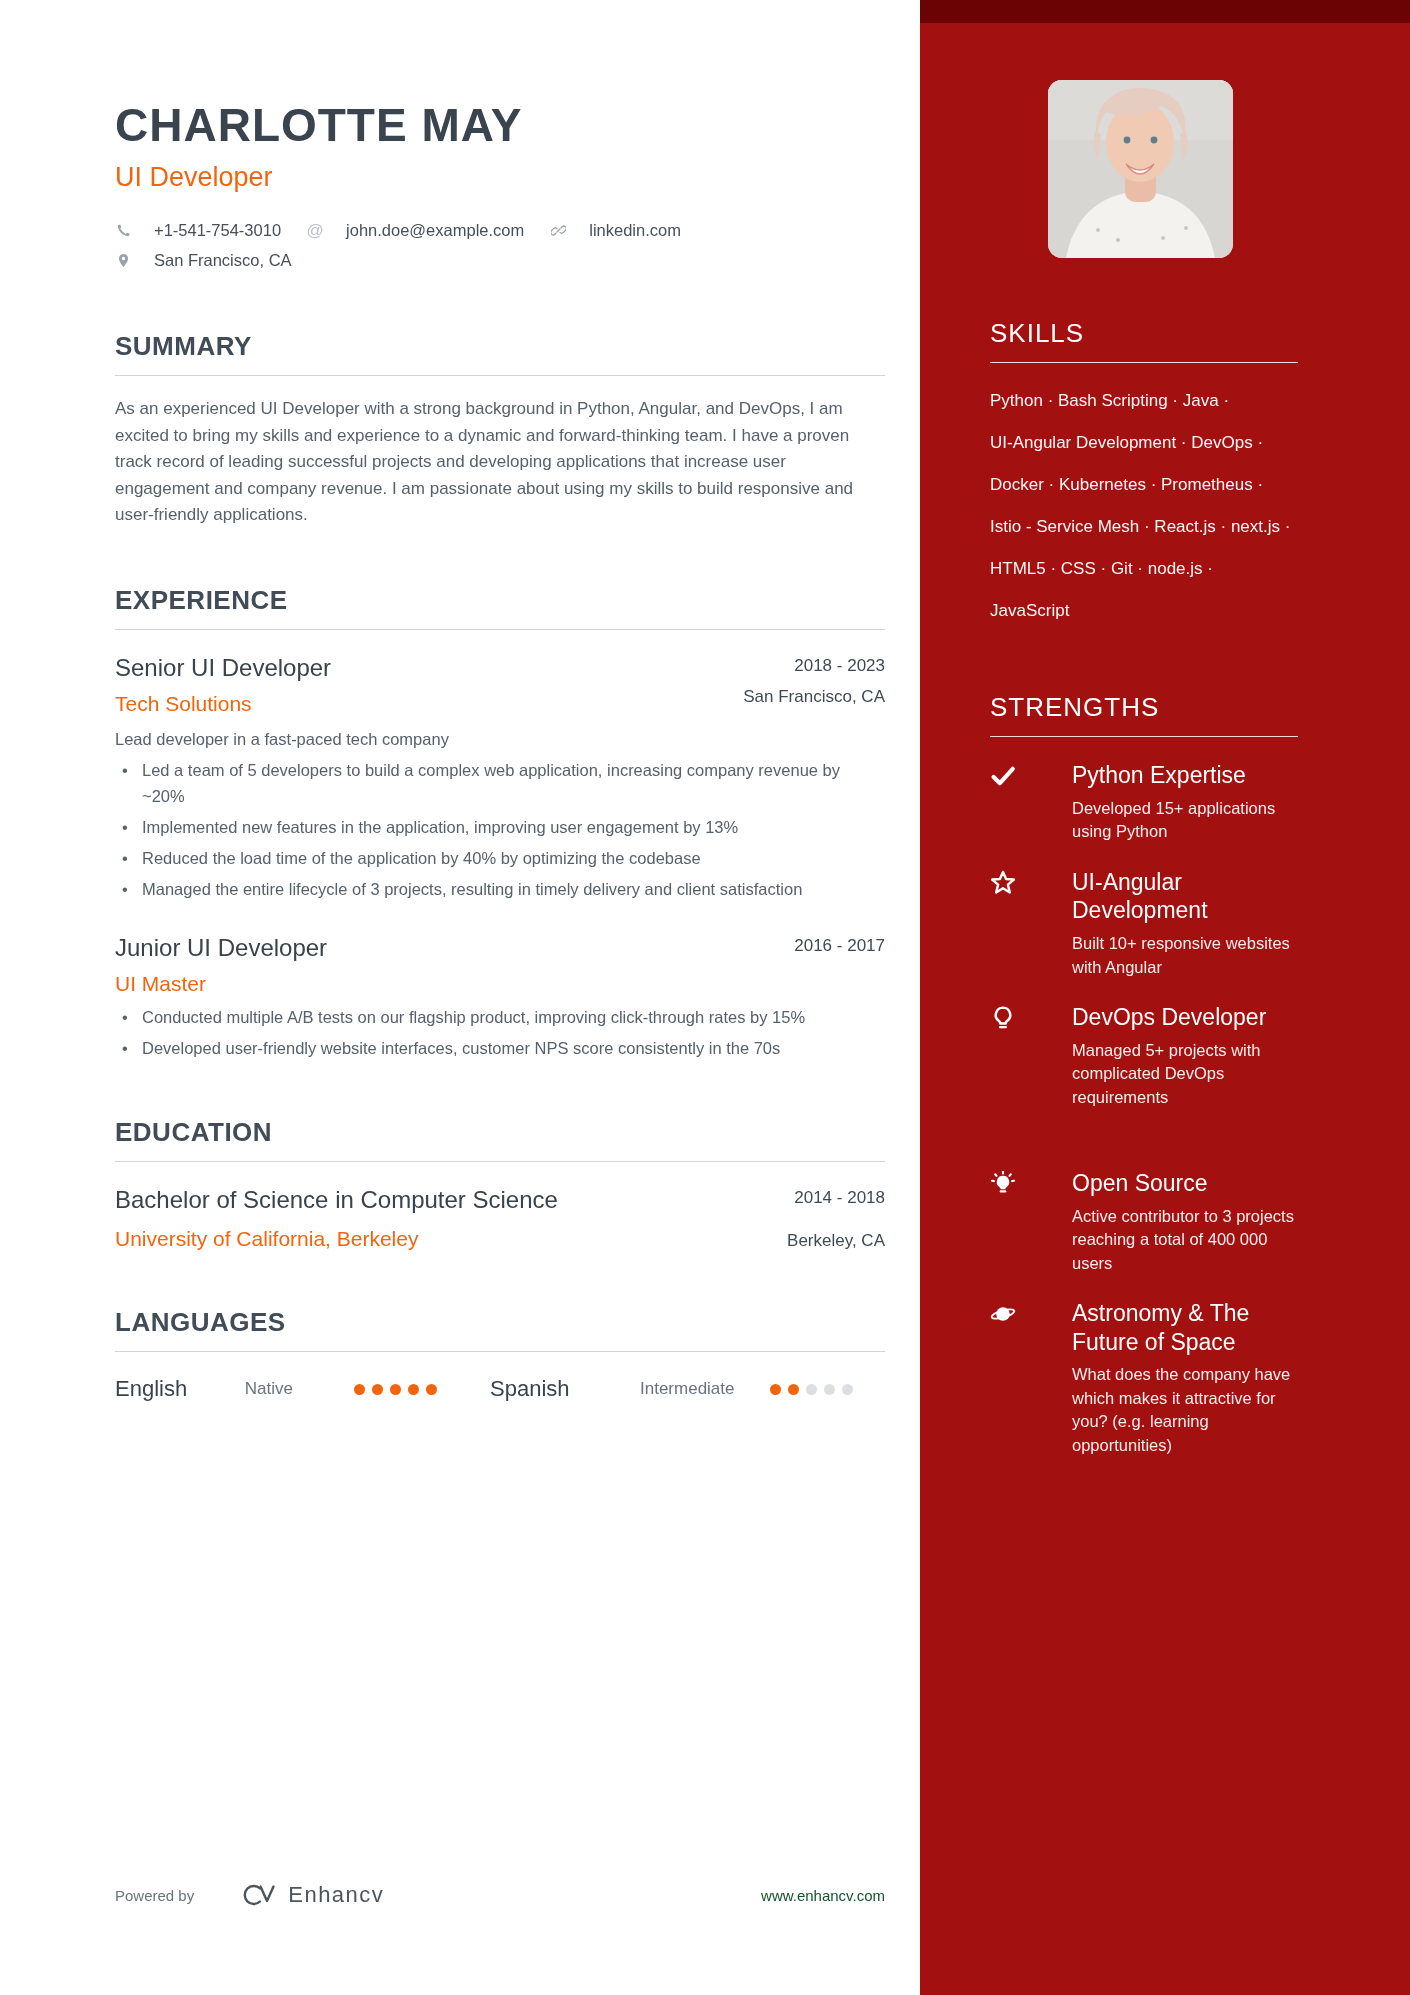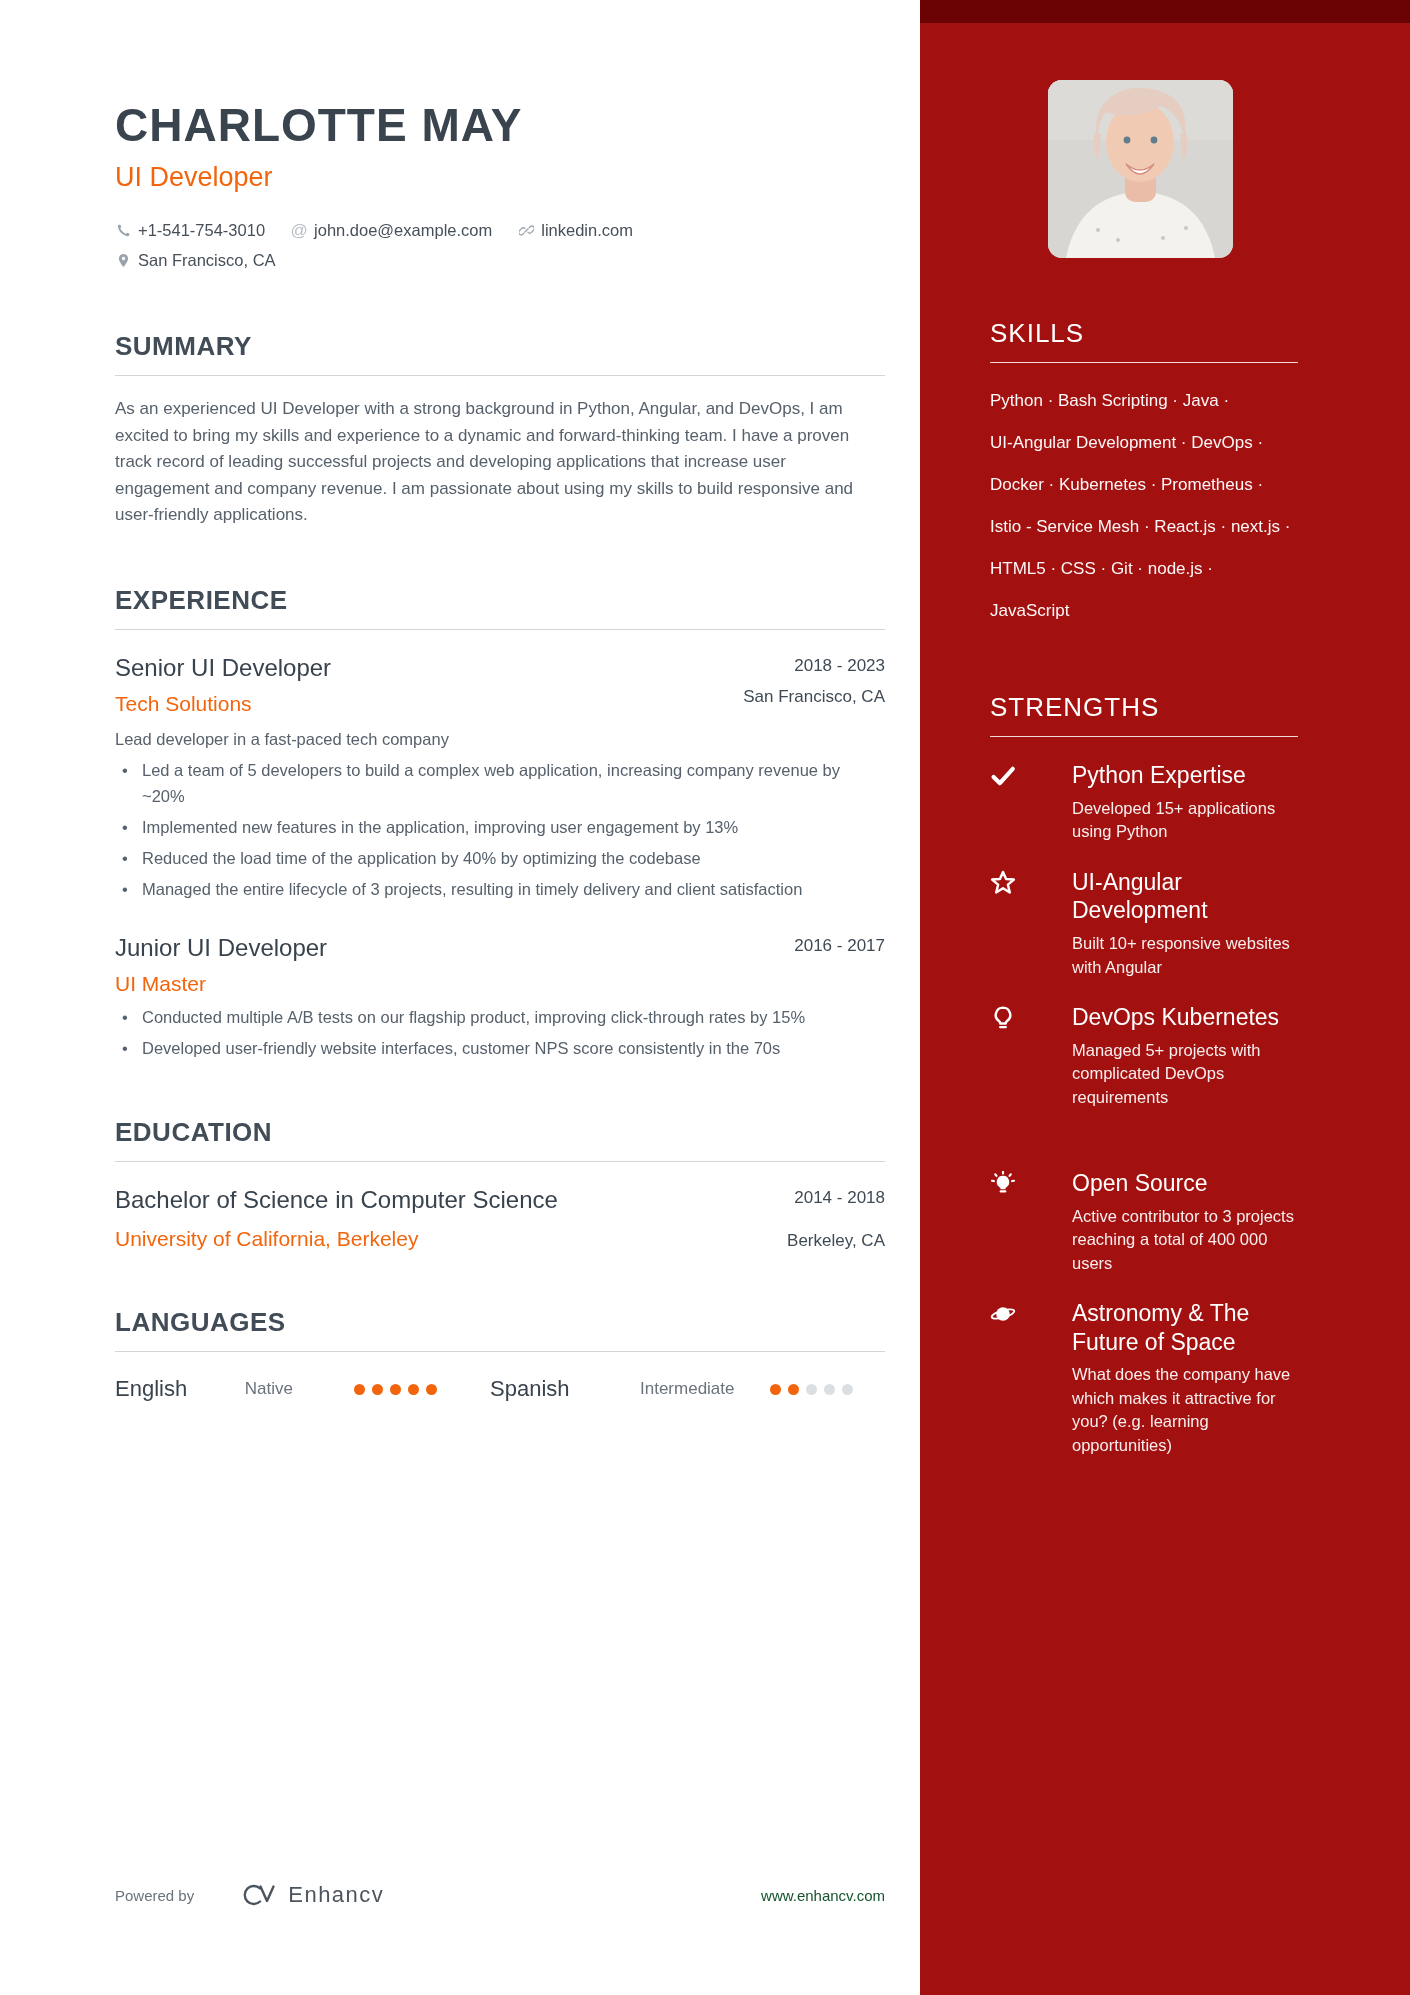--- a/index.html
+++ b/index.html
@@ -30,21 +30,21 @@
   .sb-item .sb-body{margin-left:16px;}
   .sb-item-title{font-size:23px;line-height:1.25;font-weight:400;color:#fff;}
   .sb-item-desc{margin-top:7px;font-size:16.5px;line-height:1.42;color:rgba(255,255,255,.93);}
 
   
   .main{position:absolute;top:0;left:115px;width:770px;}
   .name{margin-top:98px;font-size:46px;font-weight:700;letter-spacing:1px;color:#3a444e;}
   .role{margin-top:10px;font-size:27px;color:var(--accent);}
   .contacts{margin-top:22px;font-size:16.5px;color:#474f59;}
   .contact-row{display:flex;flex-wrap:wrap;gap:4px 26px;line-height:30px;}
-  .contact{display:flex;align-items:center;gap:7px;}
+  .contact{display:flex;align-items:center;gap:23px;}
   .c-icon{color:#9aa2ab;display:inline-flex;width:16px;height:16px;align-items:center;justify-content:center;}
   .c-icon.at{font-size:17px;line-height:1;color:#b9bfc6;}
 
   .section{margin-top:56px;}
   .heading{font-size:26px;font-weight:700;letter-spacing:.5px;color:#414c57;padding-bottom:13px;border-bottom:1px solid var(--rule);}
 
   .summary-text{margin-top:20px;font-size:17px;line-height:26.5px;color:var(--ink-soft);}
 
   .job{margin-top:22px;}
   .job + .job{margin-top:30px;}
@@ -147,21 +147,21 @@
         </div>
 
         <div class="sb-item">
           <span class="sb-icon">
             <svg width="26" height="26" viewBox="0 0 16 16">
                 <path d="M8 1.6 a4.5 4.5 0 0 1 2.5 8.2 c-.5.4-.8 1-.8 1.6 l-3.4 0 c0-.6-.3-1.2-.8-1.6 A4.5 4.5 0 0 1 8 1.6 Z" fill="none" stroke="currentColor" stroke-width="1.5" stroke-linejoin="round"></path>
                 <line x1="6.3" y1="13.6" x2="9.7" y2="13.6" stroke="currentColor" stroke-width="1.5" stroke-linecap="round"></line>
               </svg>
           </span>
           <div class="sb-body">
-            <div class="sb-item-title">DevOps Kubernetes</div>
+            <div class="sb-item-title">DevOps Developer</div>
             <div class="sb-item-desc">Managed 5+ projects with complicated DevOps requirements</div>
           </div>
         </div>
       </section>
 
       <section class="sb-section">
 
         <div class="sb-item">
           <span class="sb-icon">
             <svg width="26" height="26" viewBox="0 0 16 16">

